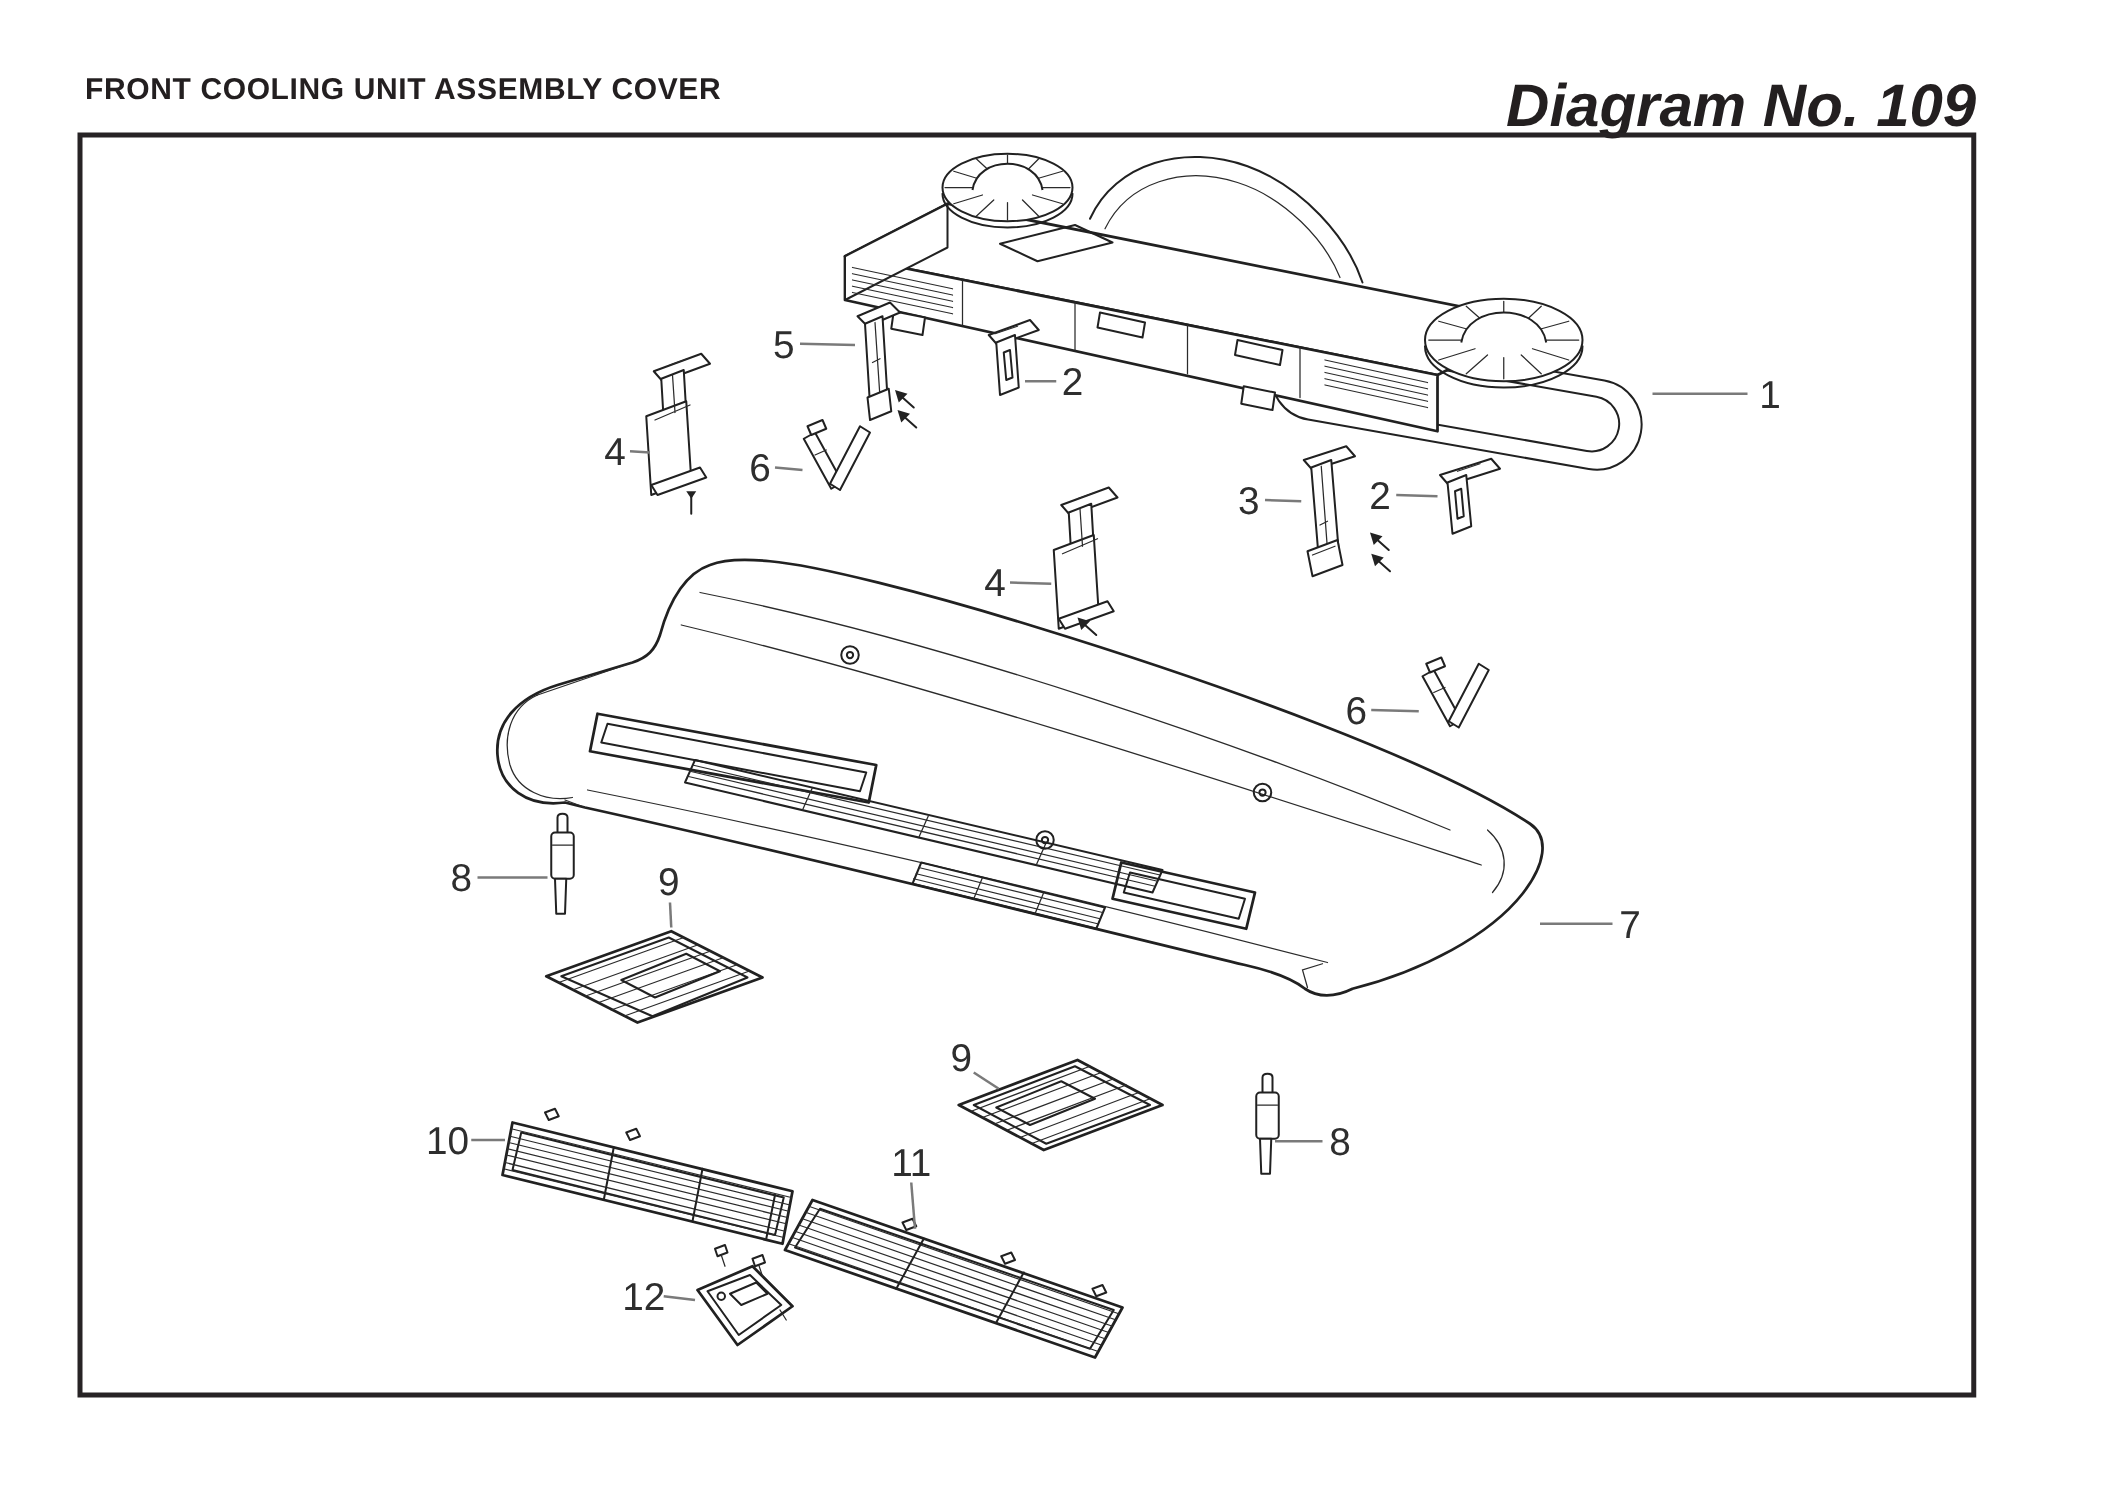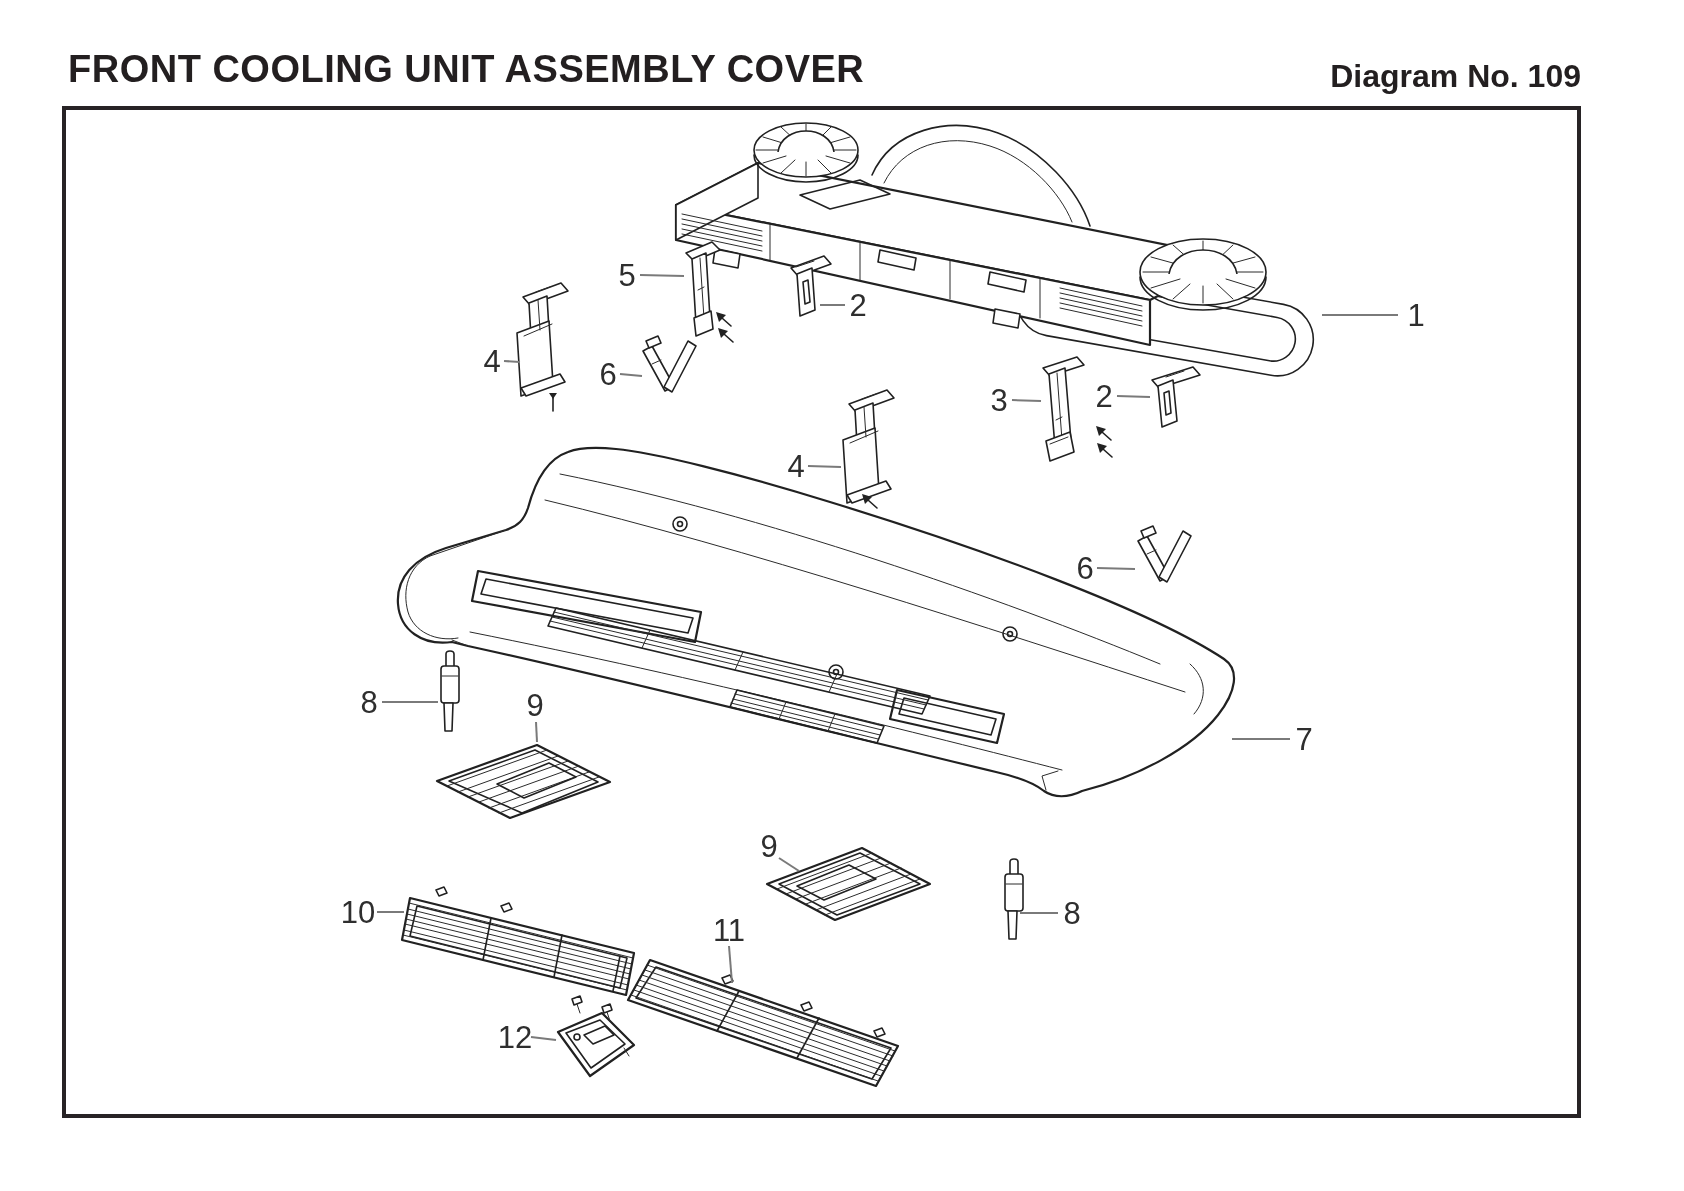--- a/index.html
+++ b/index.html
@@ -1,21 +1,21 @@
 <!DOCTYPE html>
 <html><head>
 <meta charset="utf-8">
 <style>
   html,body{margin:0;padding:0;background:#fff;}
   .page{position:relative;width:1684px;height:1191px;background:#fff;overflow:hidden;
         font-family:"Liberation Sans",sans-serif;}
-  .hdr-title{position:absolute;left:68px;top:48px;font-size:38px;font-weight:bold;
+  .hdr-title{position:absolute;left:68px;top:58px;font-size:24px;font-weight:bold;
              color:#231f20;letter-spacing:.5px;white-space:nowrap;text-align:center;}
-  .hdr-diagno{position:absolute;right:103px;top:58px;font-size:32px;font-weight:bold;
-              color:#231f20;white-space:nowrap;}
+  .hdr-diagno{position:absolute;right:103px;top:58px;font-size:48px;font-weight:bold;
+              color:#231f20;white-space:nowrap;font-style:italic;}
   svg.art{position:absolute;left:0;top:0;}
   svg.art *{vector-effect:none;}
   .ln{stroke:#212121;fill:none;stroke-width:1.6;stroke-linejoin:round;stroke-linecap:round;}
   .ln2{stroke:#212121;fill:none;stroke-width:2.2;stroke-linejoin:round;stroke-linecap:round;}
   .wf{stroke:#212121;fill:#ffffff;stroke-width:1.6;stroke-linejoin:round;}
   .wf2{stroke:#212121;fill:#ffffff;stroke-width:2.2;stroke-linejoin:round;}
   .thin{stroke:#2b2b2b;fill:none;stroke-width:1;stroke-linecap:round;}
   .leader{stroke:#7a7a7a;stroke-width:2;fill:none;}
   .lbl{font-family:"Liberation Sans",sans-serif;font-size:31px;fill:#2e2e2e;stroke:none;}
   .frame{stroke:#272325;stroke-width:4;fill:none;}

